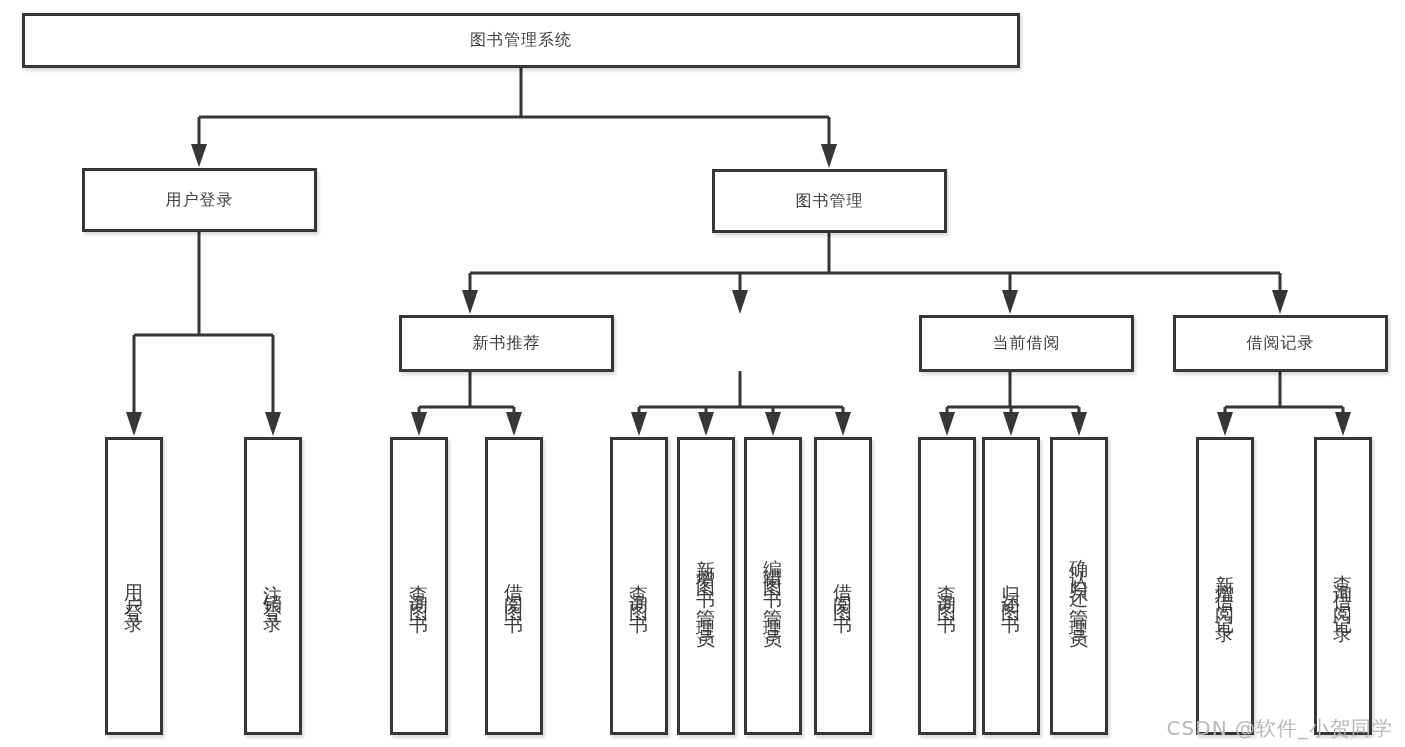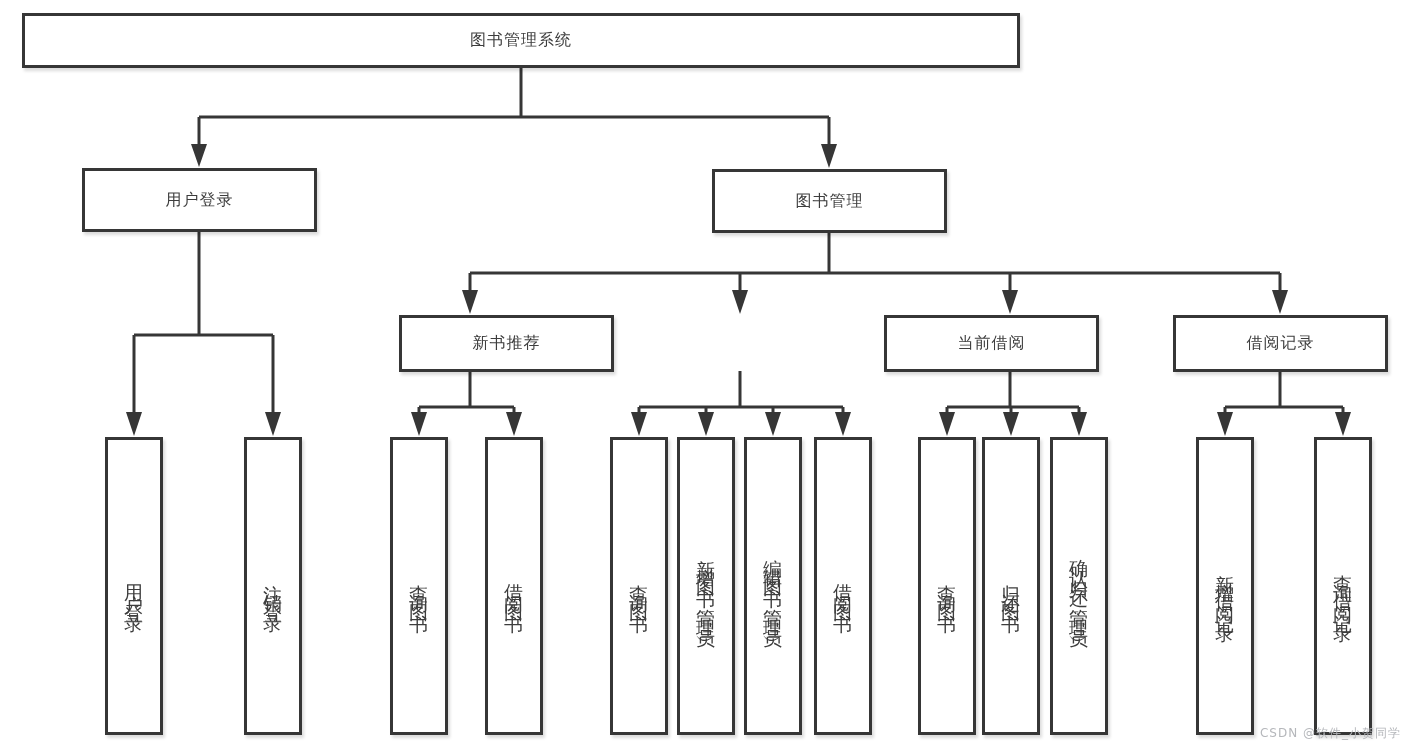--- a/index.html
+++ b/index.html
@@ -19,22 +19,22 @@
   }
   .vbox {
     writing-mode:vertical-lr; text-orientation:upright;
     font-size:19px; letter-spacing:10px; line-height:1;
     padding-top:6px;
   }
   svg.connectors { position:absolute; left:0; top:0; z-index:1; }
   svg.connectors path, svg.connectors line { stroke:#363636; stroke-width:3; fill:none; }
   svg.connectors polygon { fill:#363636; stroke:none; }
   .watermark {
-    position:absolute; right:4px; bottom:5px; z-index:6;
-    color:#b5b7bb; font-size:12px; letter-spacing:1px; white-space:nowrap;
+    position:absolute; right:12px; bottom:5px; z-index:6;
+    color:#b5b7bb; font-size:20px; letter-spacing:1px; white-space:nowrap;
   }
 </style>
 </head>
 <body>
 
 <div class="stage">
 
   <svg class="connectors" width="1405" height="747">
 
     <g>
@@ -103,21 +103,21 @@
       <polygon points="1335,412 1351,412 1343,436"></polygon>
     </g>
   </svg>
 
   <div class="box" style="left:22px; top:13px; width:998px; height:55px;">图书管理系统</div>
 
   <div class="box" style="left:82px; top:168px; width:235px; height:64px;">用户登录</div>
   <div class="box" style="left:712px; top:169px; width:235px; height:64px;">图书管理</div>
 
   <div class="box" style="left:363px; top:315px; width:215px; height:57px;margin-left:36px;">新书推荐</div>
-  <div class="box" style="left:884px; top:315px; width:215px; height:57px;">当前借阅</div>
+  <div class="box" style="left:919px; top:315px; width:215px; height:57px;">当前借阅</div>
   <div class="box" style="left:1173px; top:315px; width:215px; height:57px;">借阅记录</div>
 
   <div class="box vbox" style="left:105px; top:437px; width:58px; height:298px;">用户登录</div>
   <div class="box vbox" style="left:244px; top:437px; width:58px; height:298px;">注销登录</div>
 
   <div class="box vbox" style="left:390px; top:437px; width:58px; height:298px;">查询图书</div>
   <div class="box vbox" style="left:485px; top:437px; width:58px; height:298px;">借阅图书</div>
 
   <div class="box vbox" style="left:610px; top:437px; width:58px; height:298px;">查询图书</div>
   <div class="box vbox" style="left:677px; top:437px; width:58px; height:298px;">新增图书（管理员）</div>

